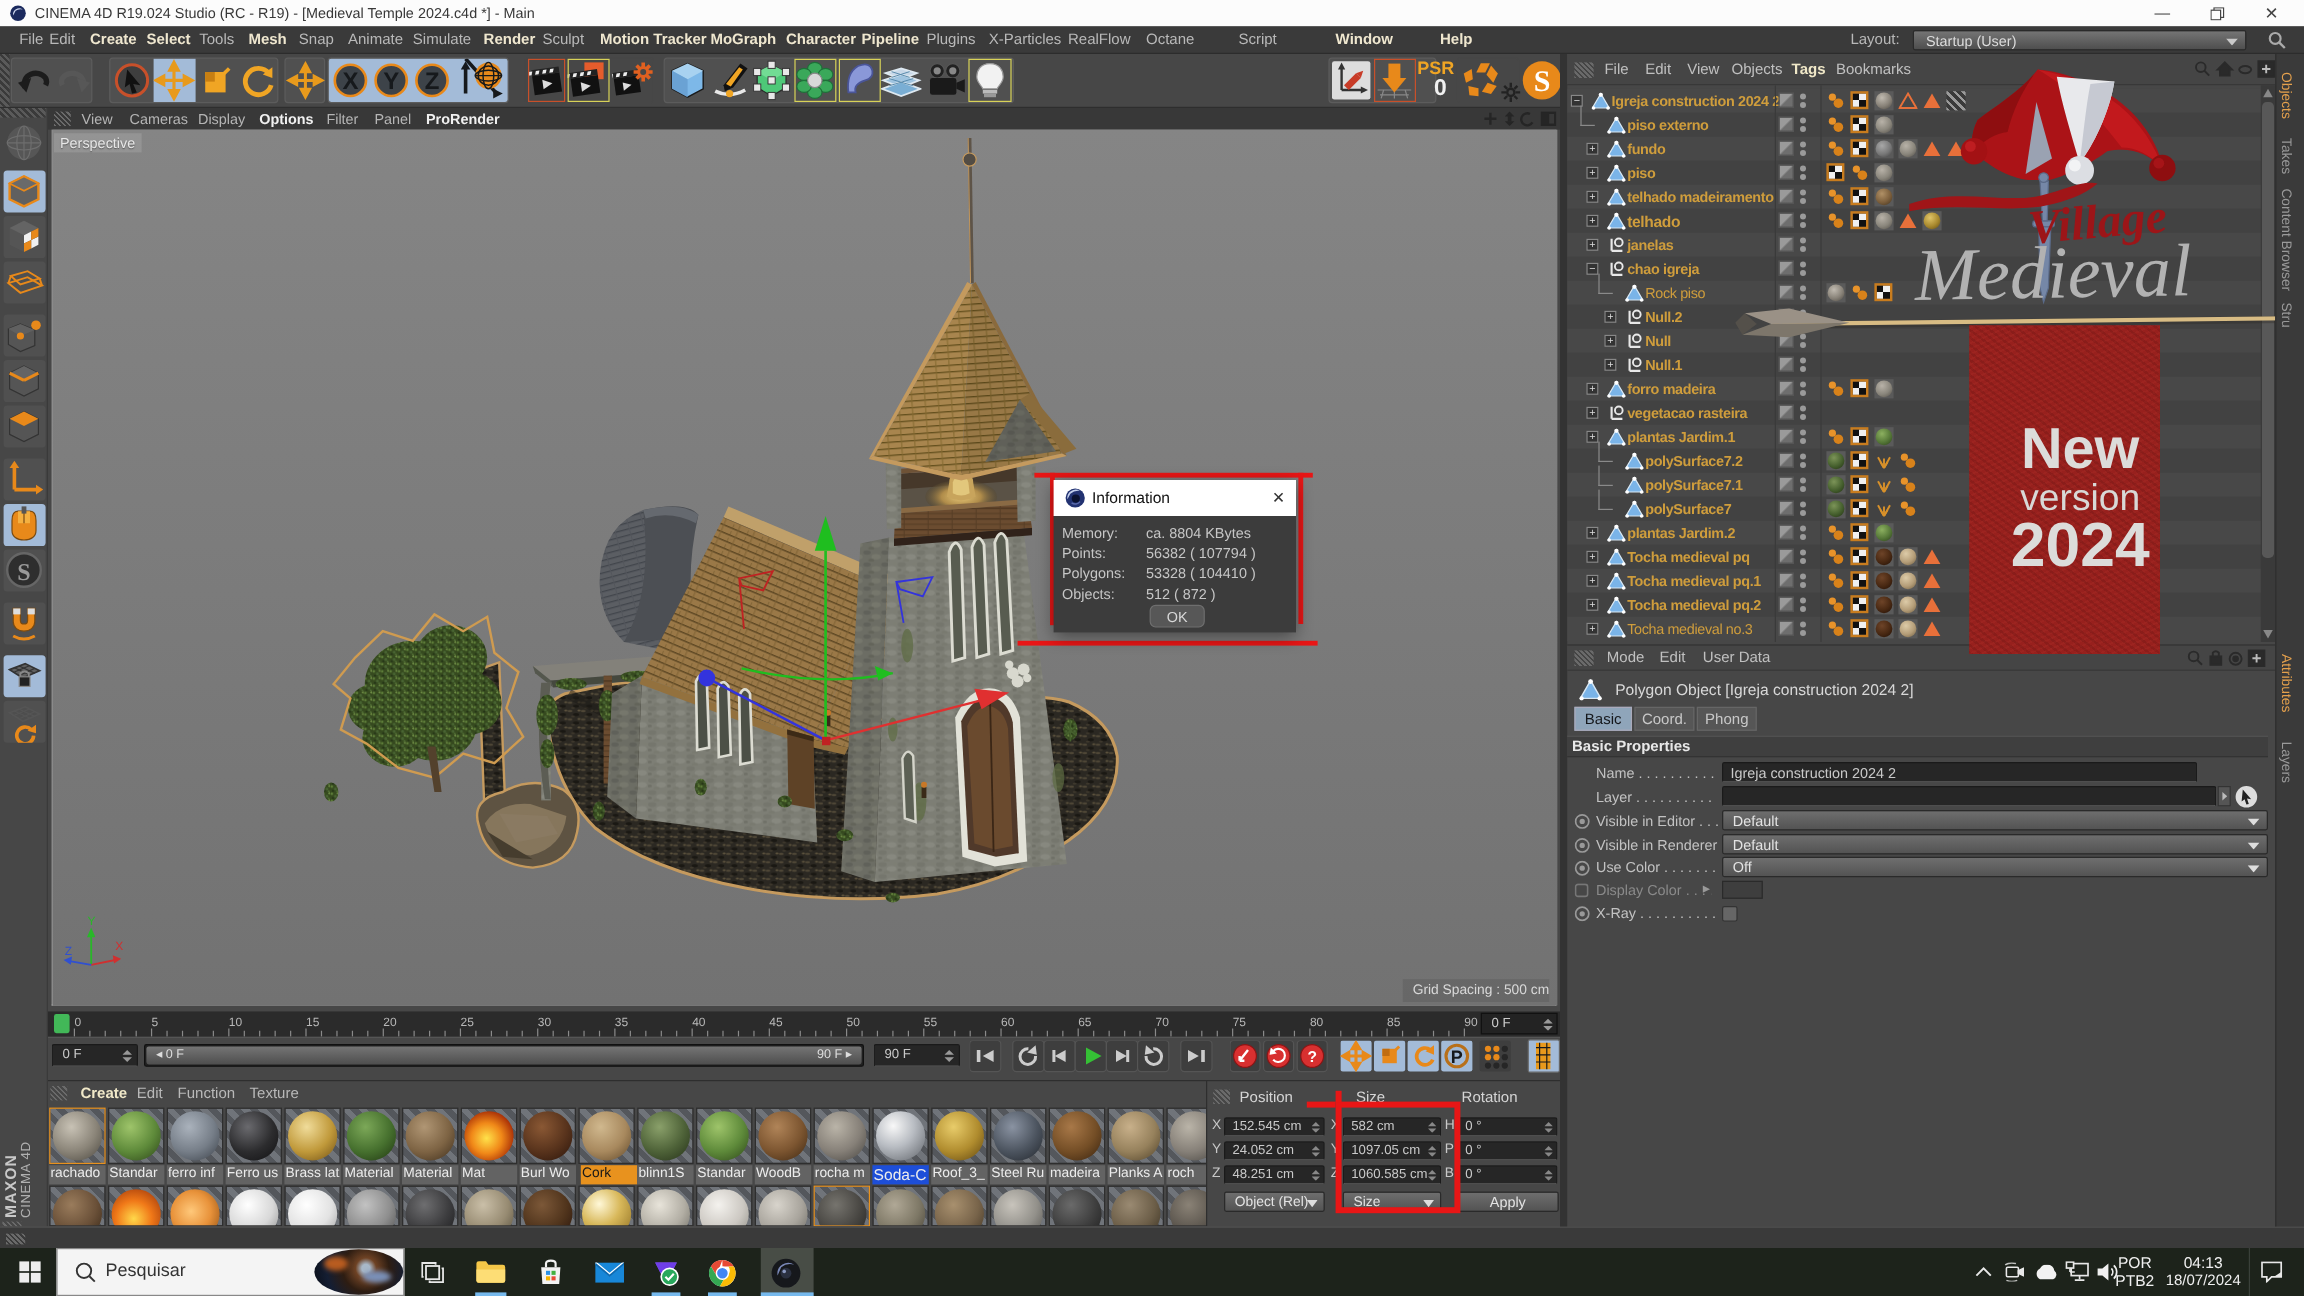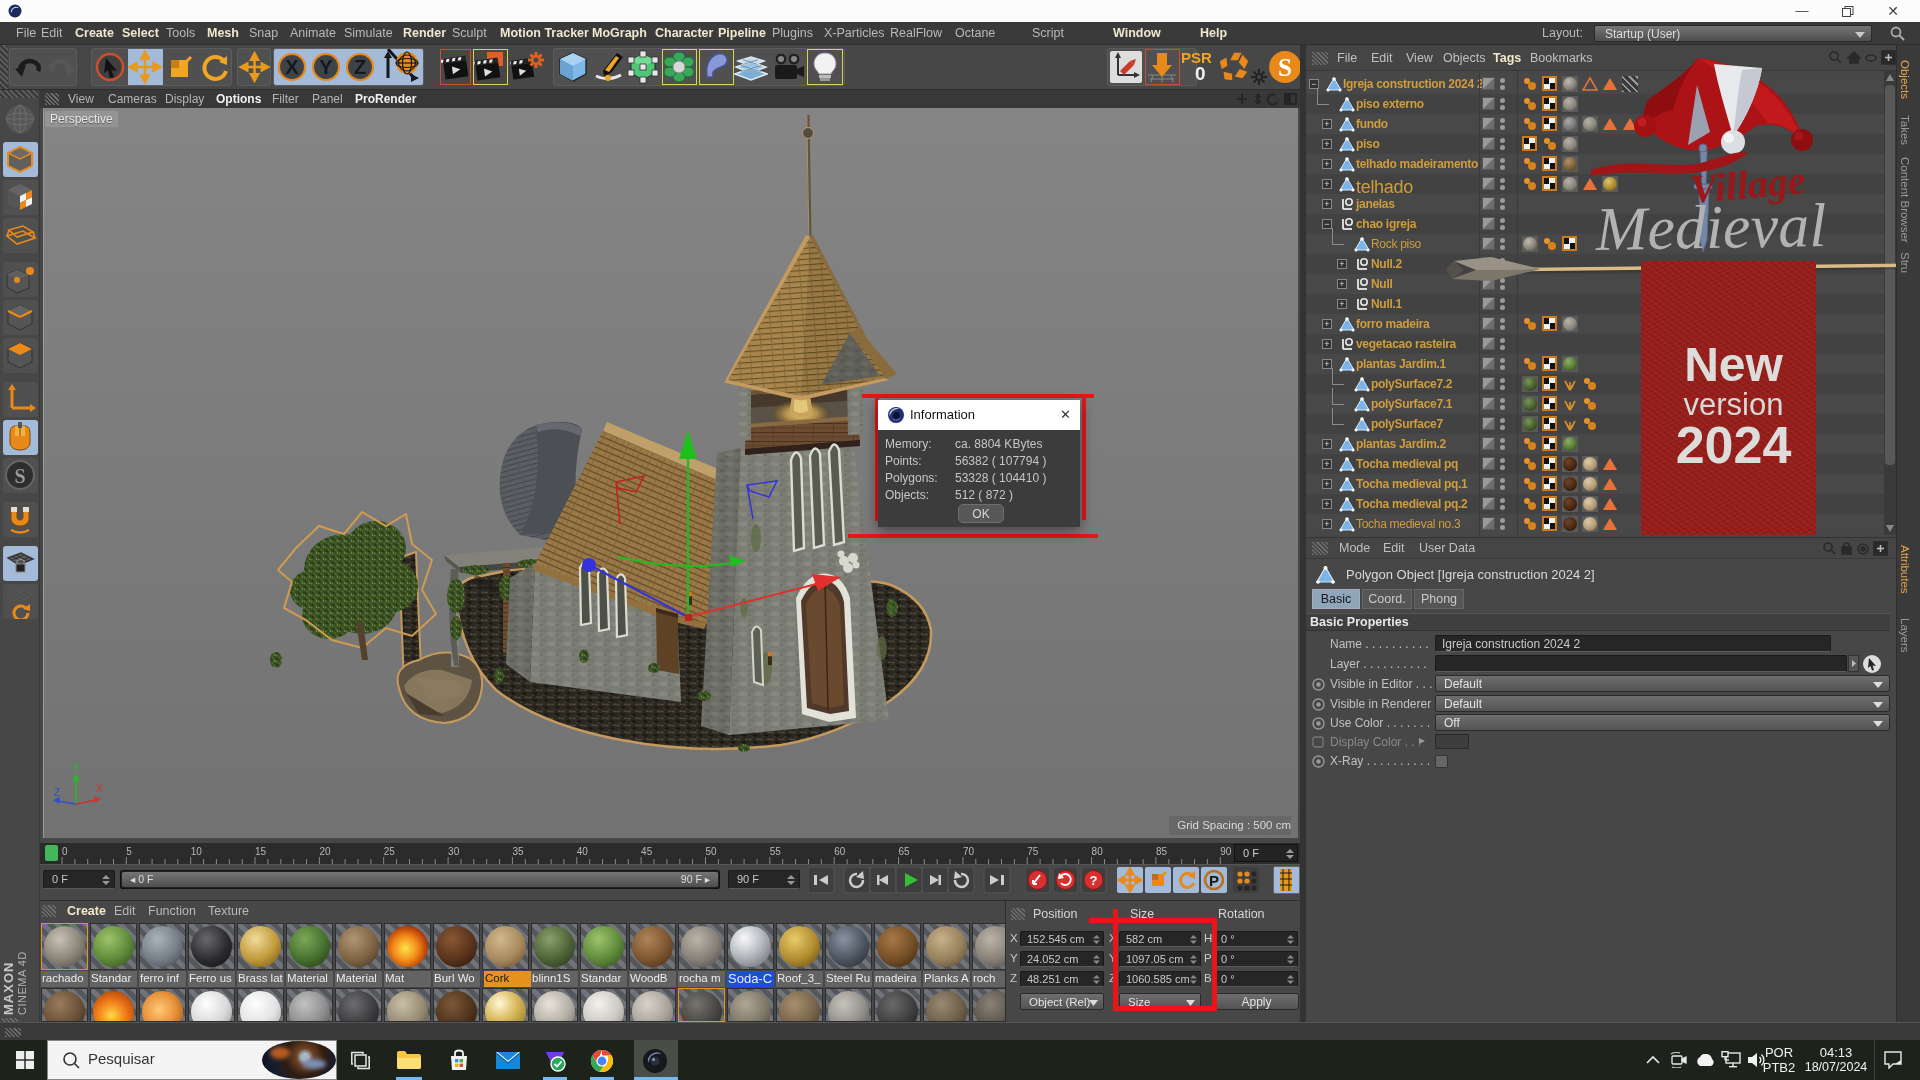--- a/index.html
+++ b/index.html
@@ -57,20 +57,21 @@
 </style>
 </head>
 <body>
 <div id="root">
 
 <div id="titlebar" class="abs">
   <svg class="abs" style="left:8px;top:4px" width="14" height="14">
         <circle cx="7" cy="7" r="6.5" fill="#1b2a5e"></circle>
         <path d="M3 9 A5 5 0 0 1 11 4 A7 7 0 0 0 5 5 Z" fill="#cfd8ef"></path>
       </svg>
+  <span class="ttext">CINEMA 4D R19.024 Studio (RC - R19) - [Medieval Temple 2024.c4d *] - Main</span>
   <div class="winbtn" style="left:1795px">—</div>
   <svg class="abs" style="left:1842px;top:6px" width="12" height="11">
         <rect x="3" y="0.5" width="8" height="8" fill="none" stroke="#444"></rect>
         <rect x="0.5" y="2.5" width="8" height="8" fill="#fcfcfc" stroke="#444"></rect>
       </svg>
   <div class="winbtn" style="left:1886px;font-size:14px">✕</div>
 </div>
 
 <div id="menubar" class="abs">
   <span class="mitem" style="left:16px">File</span>
@@ -1359,21 +1360,21 @@
         <div class="abs" style="left:256px;top:85px;width:16px;height:16px;background:#5a5a5a">
           <div class="abs" style="left:1px;top:1px;width:14px;height:14px;border-radius:50%;background:radial-gradient(circle at 38% 32%, #b09066, #7c5f3c 55%, #40301c)"></div>
         </div>
         <div class="abs" style="left:16px;top:108px;width:10px;height:10px;background:#333;border:1px solid #888;color:#ddd;font-size:9px;line-height:8px;text-align:center">+</div>
         <svg class="abs" style="left:33px;top:105px" width="16" height="16">
           <path d="M8 2 L15 14 L1 14 Z" fill="#7ab4e8" stroke="#d8e8f4" stroke-width="1"></path>
           <circle cx="8" cy="3" r="1.8" fill="#fff"></circle>
           <circle cx="2" cy="14" r="1.5" fill="#fff"></circle>
           <circle cx="14" cy="14" r="1.5" fill="#fff"></circle>
         </svg>
-        <span class="abs" style="left:50px;top:106px;font-size:18px;font-weight:normal;letter-spacing:-0.3px;color:#cf9d3c;white-space:nowrap">telhado</span>
+        <span class="abs" style="left:50px;top:106px;font-size:13px;font-weight:bold;letter-spacing:-0.3px;color:#cf9d3c;white-space:nowrap">telhado</span>
         <div class="abs" style="left:176px;top:106px;width:13px;height:13px;background:linear-gradient(135deg,#9a9a9a 45%,#6e6e6e 55%);border:1px solid #555"></div>
         <div class="abs" style="left:194px;top:107px;width:5px;height:5px;border-radius:50%;background:#9a9a9a"></div>
         <div class="abs" style="left:194px;top:114px;width:5px;height:5px;border-radius:50%;background:#9a9a9a"></div>
         <svg class="abs" style="left:216px;top:105px" width="16" height="16">
           <circle cx="5" cy="5" r="3" fill="#e8932a"></circle>
           <circle cx="10" cy="10" r="4" fill="#d8821a"></circle>
         </svg>
         <div class="abs" style="left:236px;top:105px;width:15px;height:15px;border:2px solid #c87c1e;background:conic-gradient(#f0f0f0 0 25%, #111 25% 50%, #f0f0f0 50% 75%, #111 75%)"></div>
         <div class="abs" style="left:256px;top:105px;width:16px;height:16px;background:#5a5a5a">
           <div class="abs" style="left:1px;top:1px;width:14px;height:14px;border-radius:50%;background:radial-gradient(circle at 38% 32%, #b8b2a8, #8a867c 55%, #504c46)"></div>
@@ -1835,21 +1836,21 @@
 
 <text x="150" y="200" font-family="Liberation Serif" font-style="italic" font-size="62" fill="#b2b2b2" transform="rotate(-1 150 200)">Medieval</text>
 </svg>
       <svg class="abs" style="left:140px;top:210px;pointer-events:none" width="478" height="30" viewBox="0 0 478 30">
 <line x1="30" y1="16" x2="478" y2="11" stroke="#2e2a24" stroke-width="6" opacity="0.35"></line>
 <line x1="30" y1="15" x2="478" y2="10" stroke="#d8bc84" stroke-width="3.5"></line>
 <path d="M95 14 L45 2 L8 6 L30 15 Z" fill="#9a9186"></path>
 <path d="M95 14 L45 26 L6 24 L30 15 Z" fill="#7d766b"></path>
 <path d="M8 6 L0 14 L6 24 L18 15 Z" fill="#54504a"></path>
 </svg>
-      <div class="abs" style="left:335px;top:216px;width:175px;height:274px;background:
+      <div class="abs" style="left:335px;top:226px;width:159px;height:274px;background:
 repeating-linear-gradient(37deg, rgba(50,6,6,0.13) 0 2px, rgba(0,0,0,0) 2px 5px),
 repeating-linear-gradient(-24deg, rgba(190,60,50,0.14) 0 1.5px, rgba(0,0,0,0) 1.5px 4px), #97201d">
 <div style="position:absolute;left:0;top:84px;width:185px;text-align:center;font-weight:bold;font-size:48px;color:#dcdcda;line-height:40px">New</div>
 <div style="position:absolute;left:0;top:128px;width:185px;text-align:center;font-size:31px;color:#d8d8d6;line-height:32px">version</div>
 <div style="position:absolute;left:0;top:158px;width:185px;text-align:center;font-weight:bold;font-size:52px;color:#dcdcda;line-height:52px">2024</div>
 </div>
     </div>
 <div id="redge" class="abs">
   <div class="vtab o" style="top:15px">Objects</div>
   <div class="vtab" style="top:70px">Takes</div>

